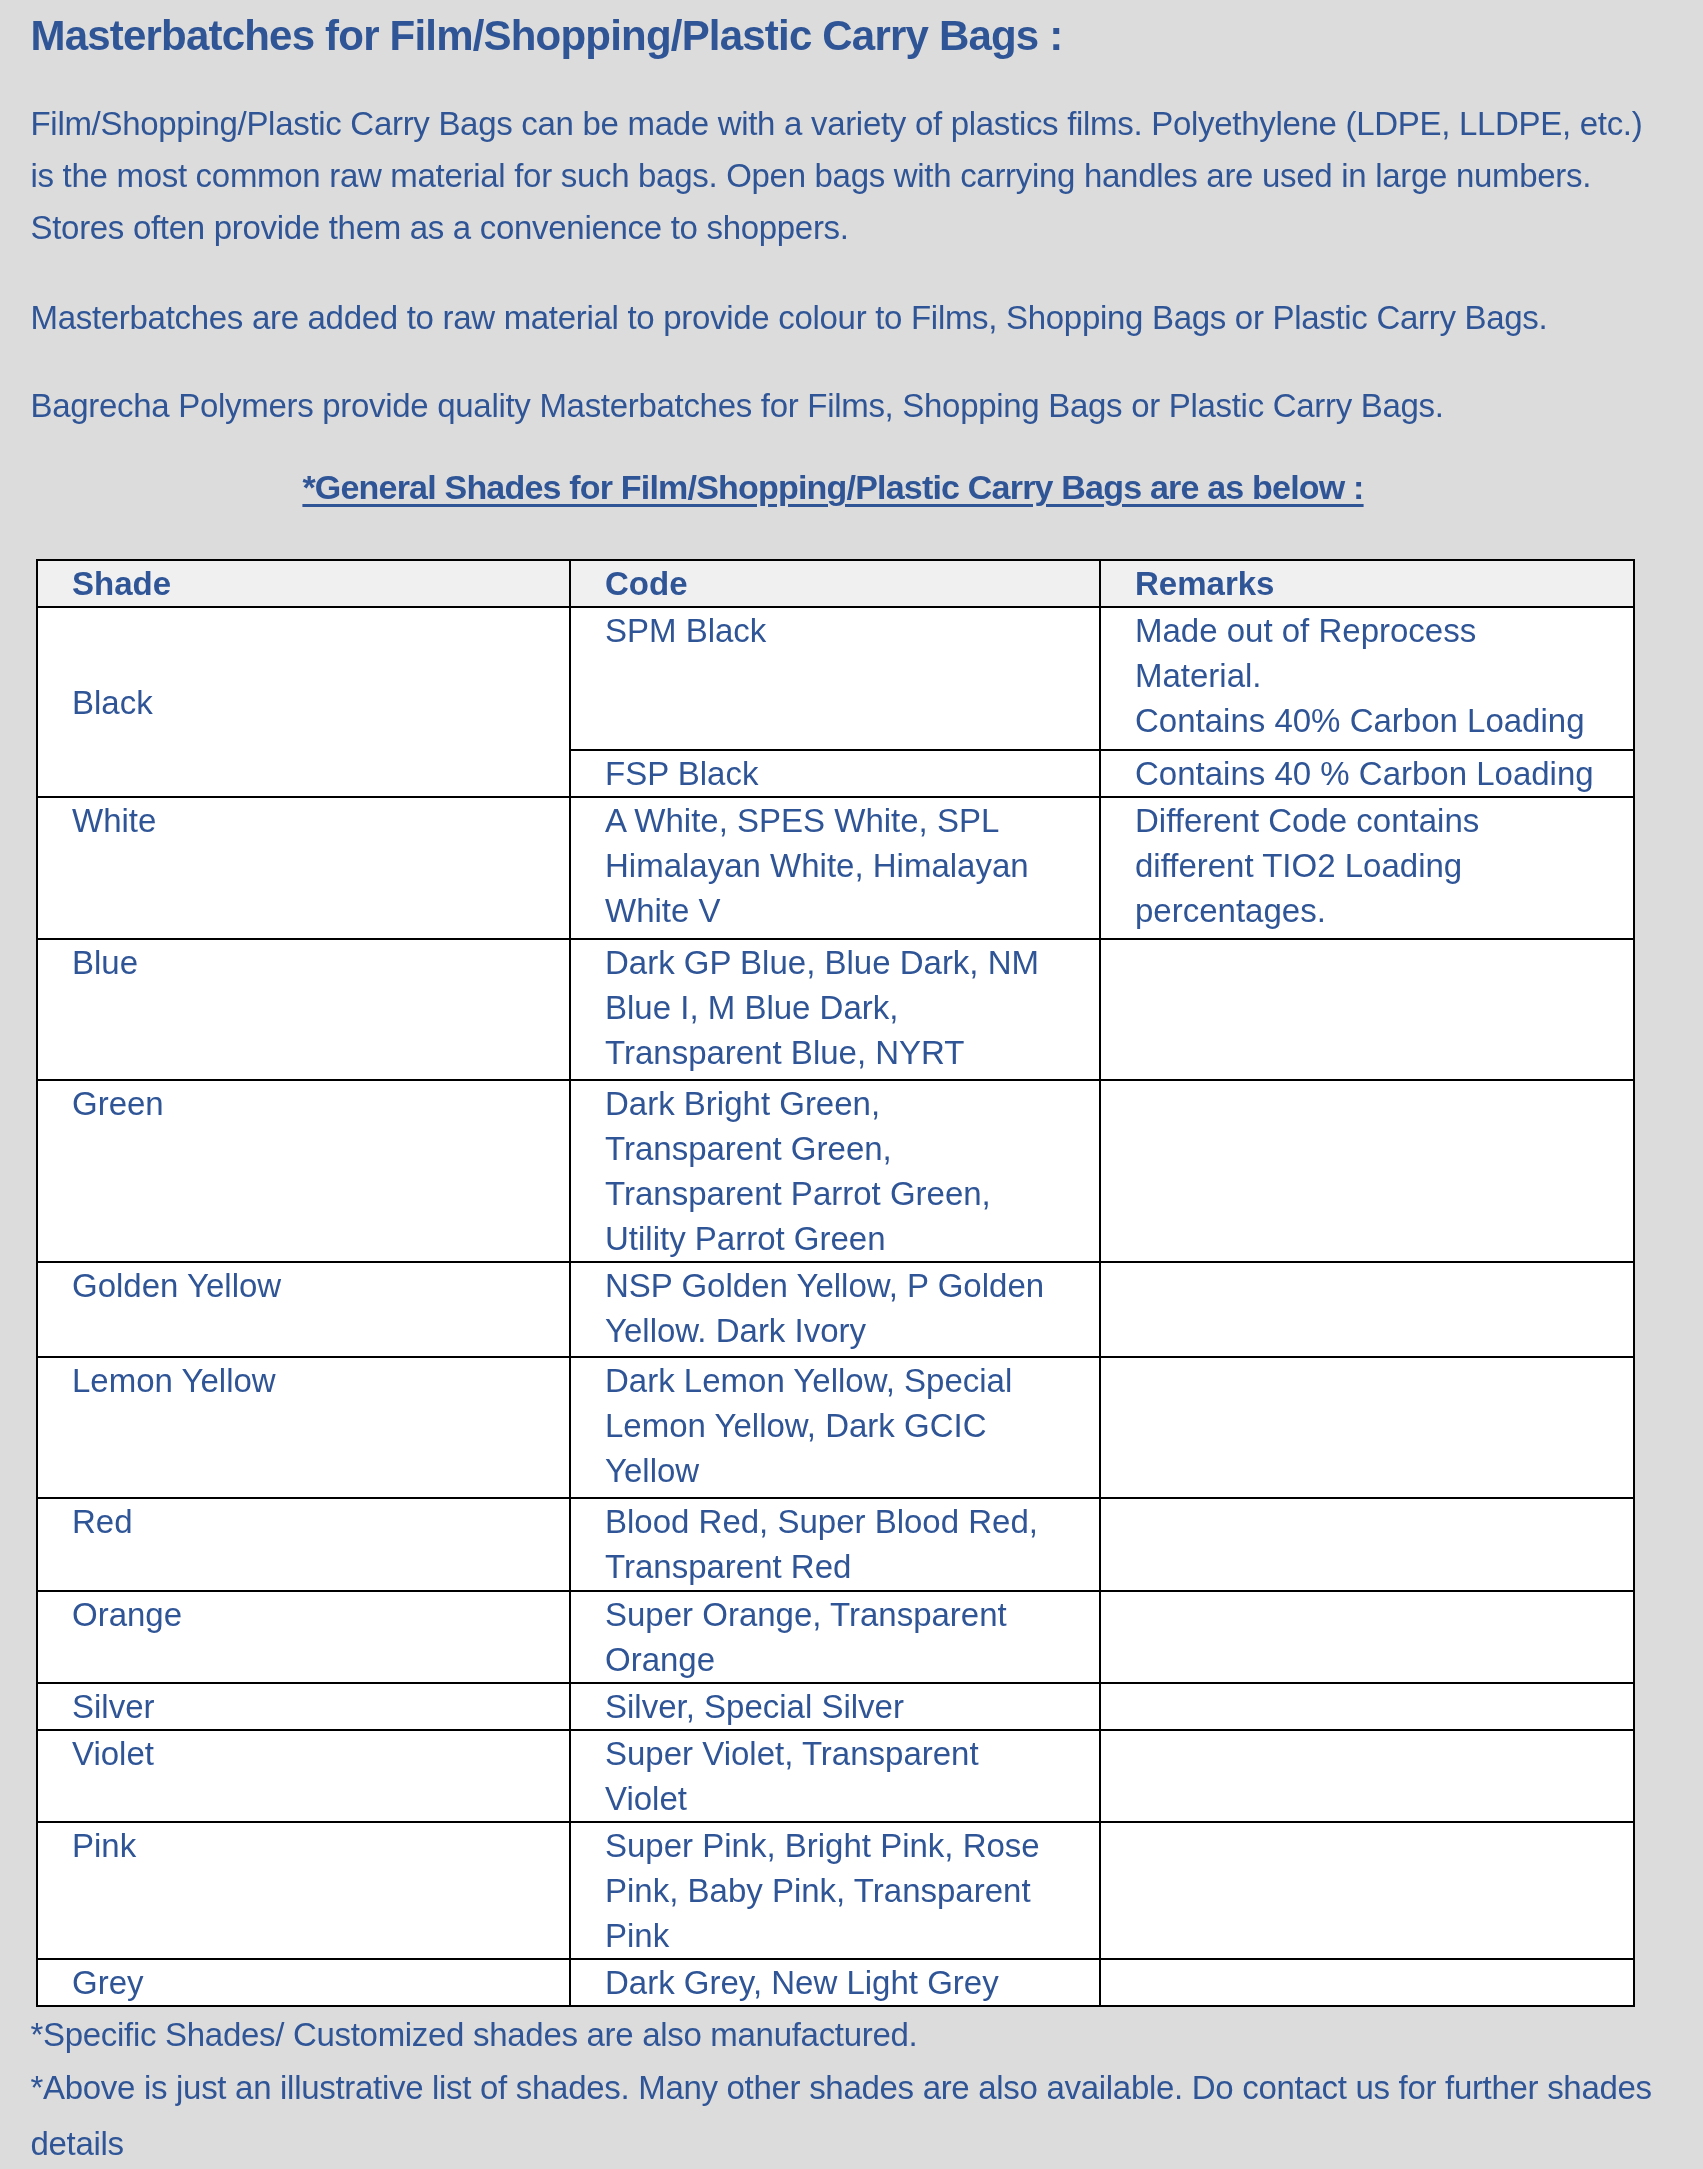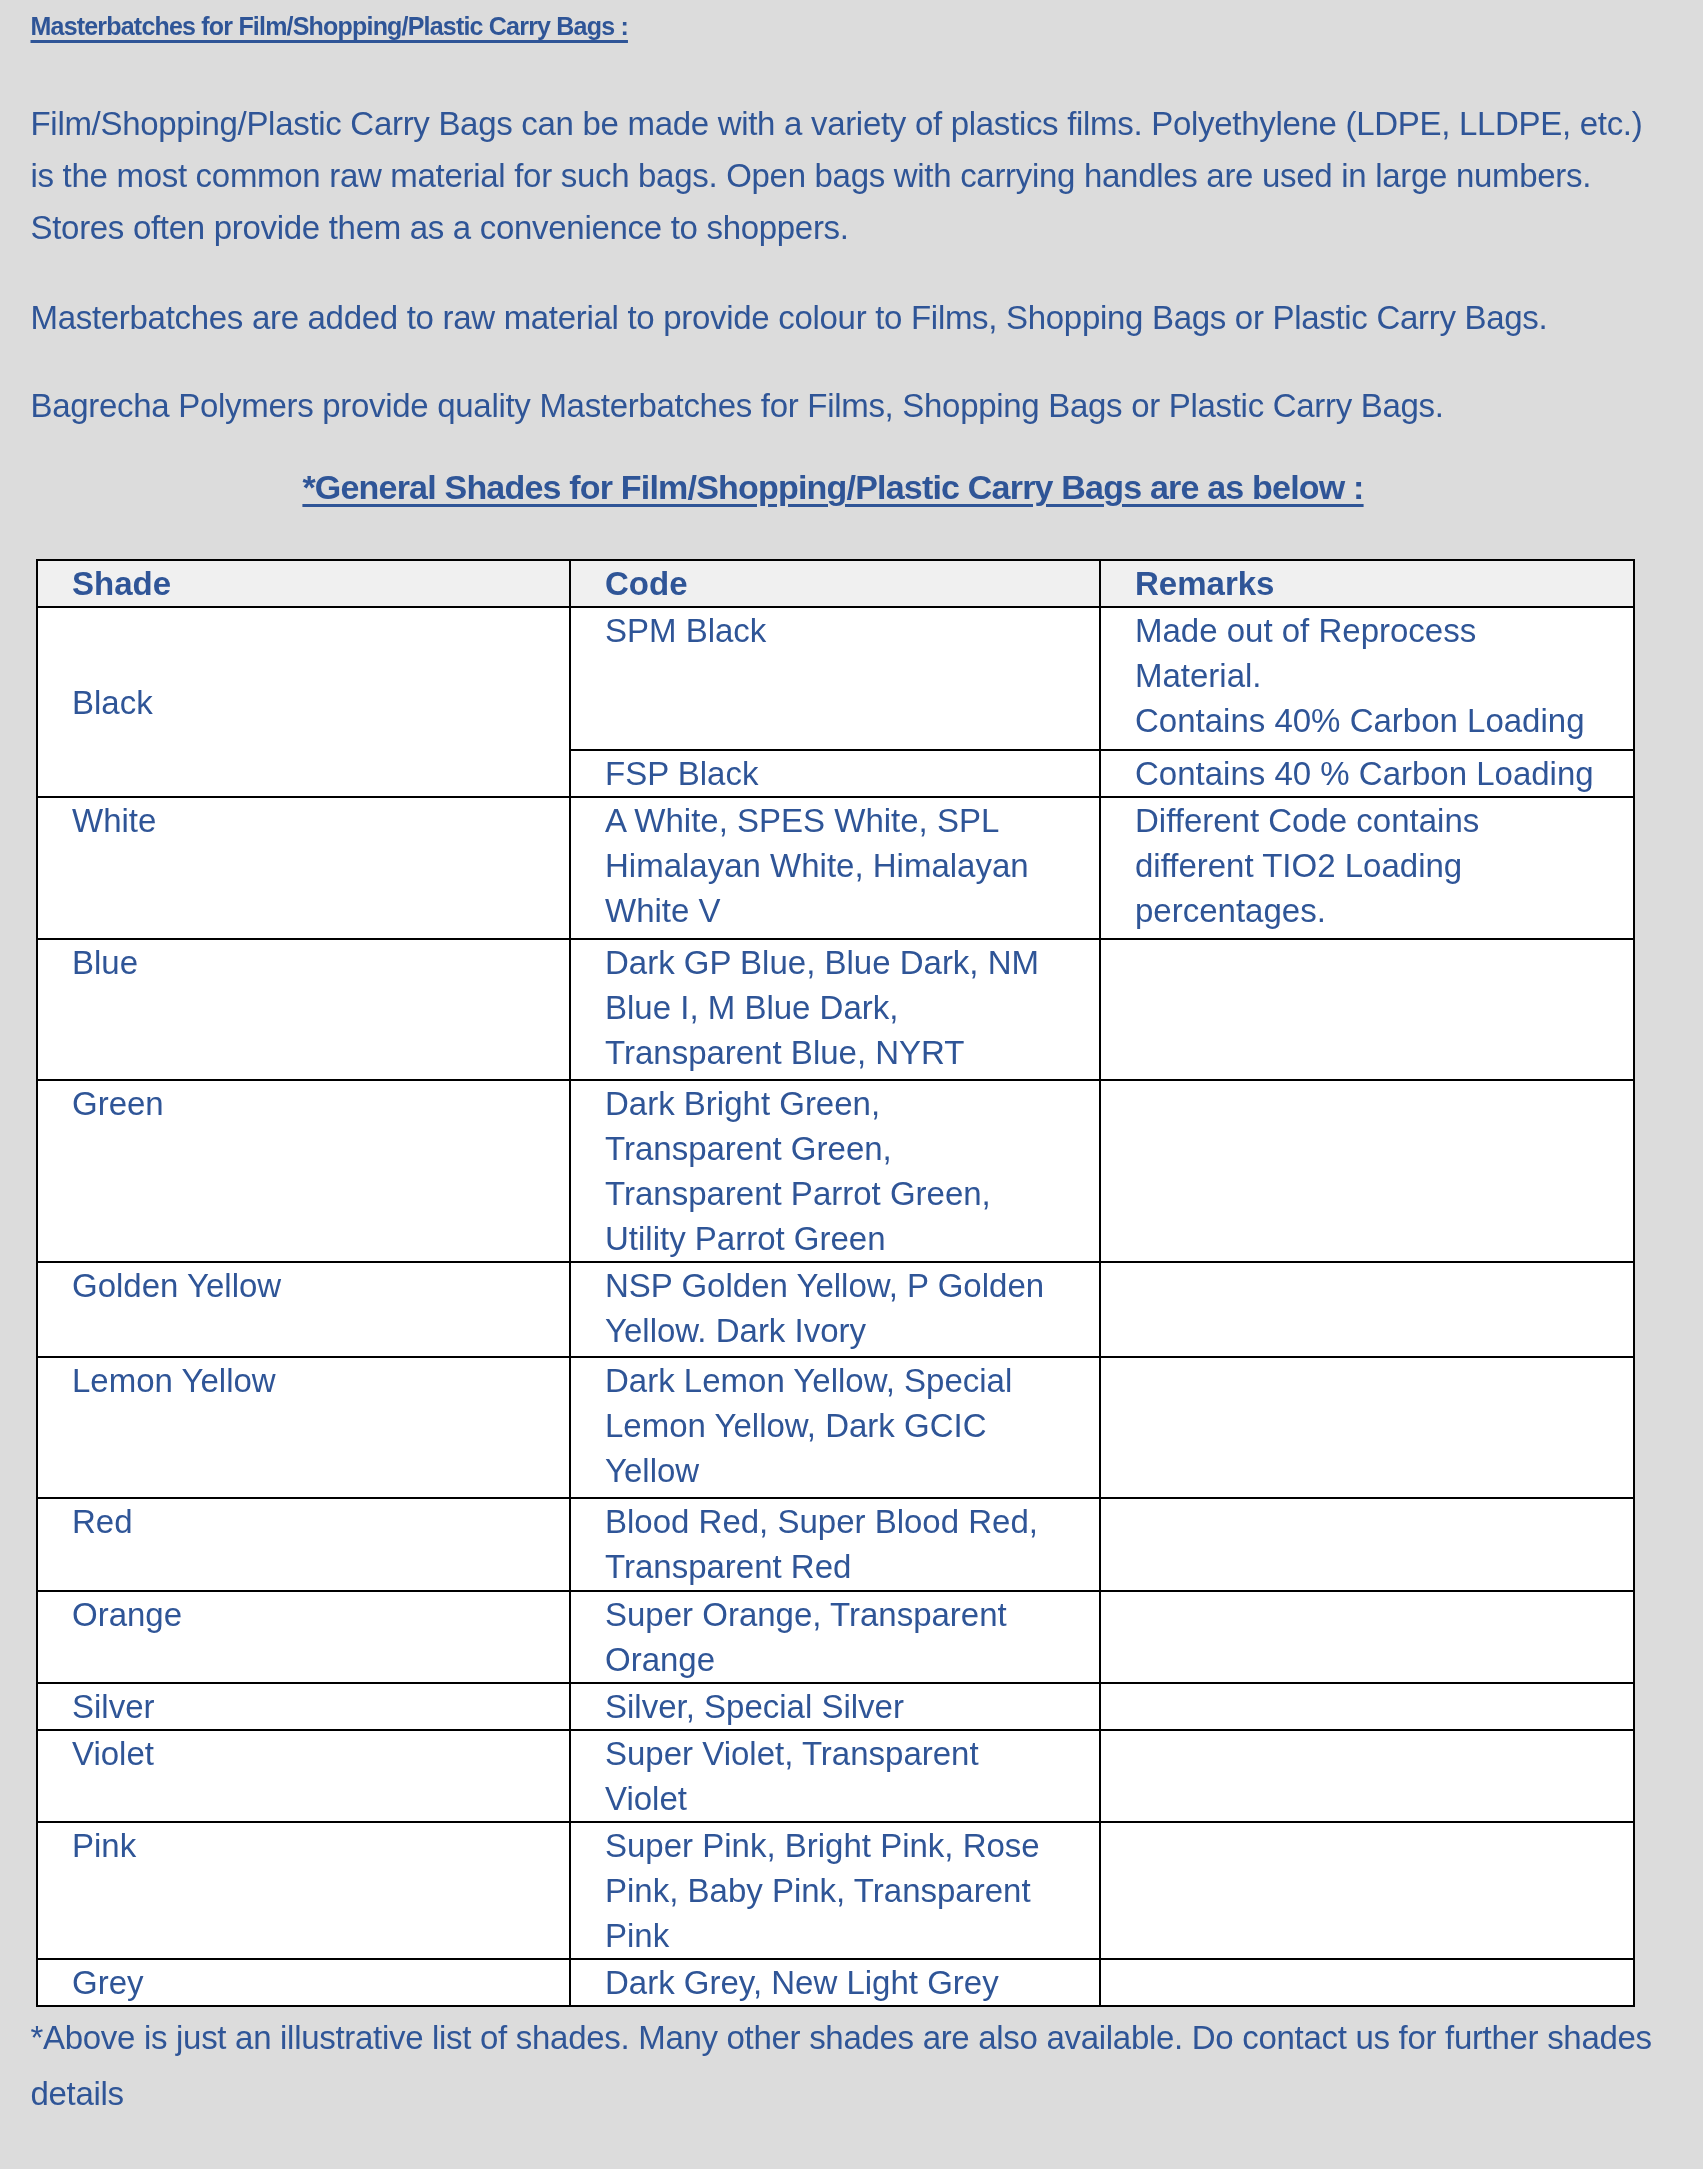--- a/index.html
+++ b/index.html
@@ -5,21 +5,21 @@
   html, body { margin: 0; padding: 0; }
   body {
     width: 1704px; height: 2170px; overflow: hidden;
     background: #dcdcdc;
     color: #2f5597;
     font-family: "Liberation Sans", sans-serif;
     position: relative;
   }
   .title {
     position: absolute; left: 30.5px; top: 12px;
-    font-size: 25px; font-weight: bold; text-decoration: underline;
+    font-size: 42px; font-weight: bold; 
     text-decoration-thickness: 2.5px; text-underline-offset: 5.1px;
     letter-spacing: -0.8px; white-space: nowrap;
   }
   .para {
     position: absolute; left: 30.5px; width: 1627px;
     font-size: 33px; line-height: 52px; letter-spacing: -0.3px;
     margin: 0;
   }
   .p1 { top: 98px; }
   .p2 { top: 292px; white-space: nowrap; }
@@ -144,15 +144,16 @@
     </tr>
     <tr style="height:46px">
       <td>Grey</td>
       <td>Dark Grey, New Light Grey</td>
       <td></td>
     </tr>
   </tbody>
 </table>
 
 <div class="notes">
+  <div class="n1">*Specific Shades/ Customized shades are also manufactured.</div>
   <div class="n2">*Above is just an illustrative list of shades. Many other shades are also available. Do contact us for further shades details</div>
 </div>
 
 
 </body></html>

